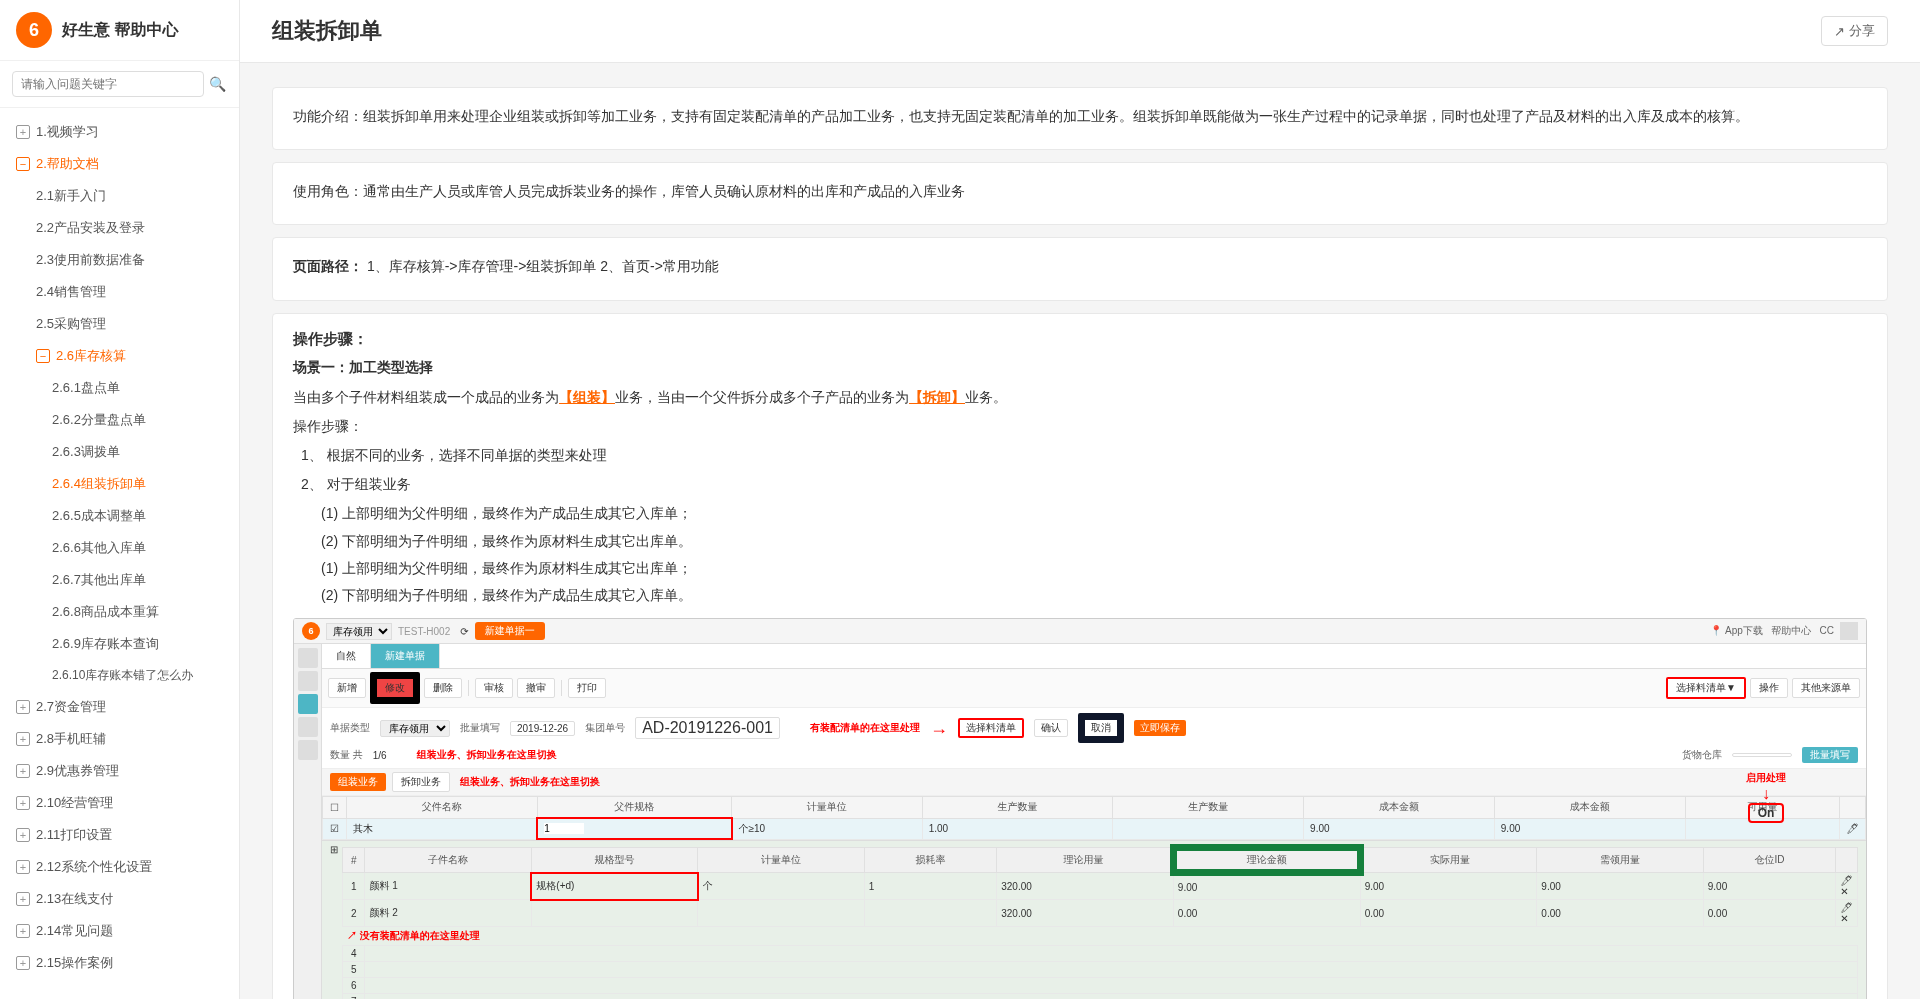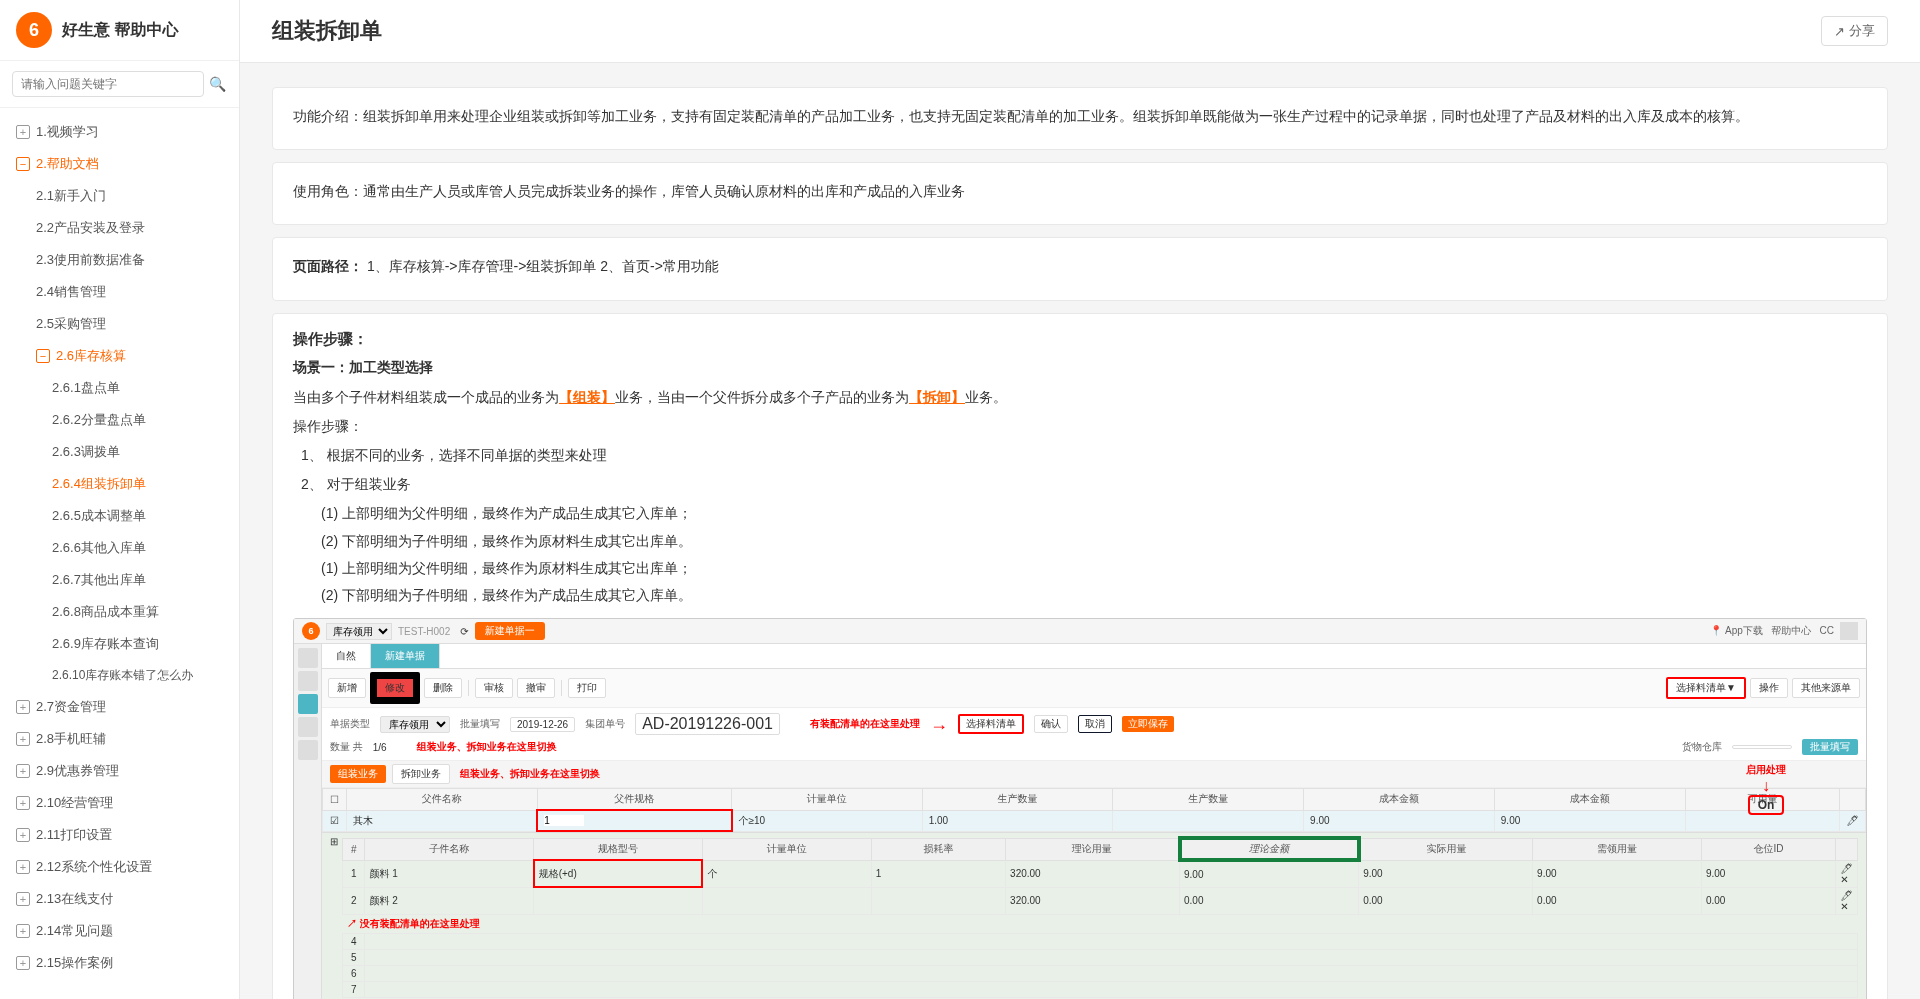--- a/index.html
+++ b/index.html
@@ -498,21 +498,21 @@
                   </select>
                   <span style="color:#666;">批量填写</span>
                   <span style="border:1px solid #ddd;padding:1px 6px;border-radius:2px;font-size:10px;">2019-12-26</span>
                   <span style="color:#666;">集团单号</span>
                   <span style="border:1px solid #ddd;padding:1px 6px;border-radius:2px;font-size:16px;">AD-20191226-001</span>
 
                   <span style="color:red;font-size:10px;font-weight:bold;margin-left:20px;">有装配清单的在这里处理</span>
                   <span style="color:red;font-size:18px;">→</span>
                   <div style="border:2px solid red;border-radius:2px;padding:1px 6px;font-size:10px;cursor:pointer;">选择料清单</div>
                   <div style="padding:1px 6px;font-size:10px;border:1px solid #ddd;border-radius:2px;cursor:pointer;">确认</div>
-                  <div style="padding:1px 6px;font-size:10px;border:1px solid #0f172a;border-radius:2px;cursor:pointer;">取消</div>
+                  <div style="padding:1px 6px;font-size:10px;border:7px solid #0f172a;border-radius:2px;cursor:pointer;">取消</div>
                   <div style="padding:1px 6px;font-size:10px;background:#f60;color:#fff;border-radius:2px;cursor:pointer;">立即保存</div>
                 </div>
                 <div style="display:flex;align-items:center;gap:10px;">
                   <span style="color:#666;">数量 共</span>
                   <span style="color:#333;">1/6</span>
 
                   <span style="margin-left:20px;">
                     <span style="color:red;font-size:10px;font-weight:bold;">组装业务、拆卸业务在这里切换</span>
                   </span>
 
@@ -574,21 +574,21 @@
                 <span>⊞</span>
                 <table style="width:100%;border-collapse:collapse;font-size:10px;">
                   <thead>
                     <tr style="background:#f0f0f0;">
                       <th style="border:1px solid #e0e0e0;padding:2px 4px;color:#555;font-weight:normal;width:22px;">#</th>
                       <th style="border:1px solid #e0e0e0;padding:2px 4px;color:#555;font-weight:normal;">子件名称</th>
                       <th style="border:1px solid #e0e0e0;padding:2px 4px;color:#555;font-weight:normal;">规格型号</th>
                       <th style="border:1px solid #e0e0e0;padding:2px 4px;color:#555;font-weight:normal;">计量单位</th>
                       <th style="border:1px solid #e0e0e0;padding:2px 4px;color:#555;font-weight:normal;">损耗率</th>
                       <th style="border:1px solid #e0e0e0;padding:2px 4px;color:#555;font-weight:normal;">理论用量</th>
-                      <th style="border:4px solid #15803d;padding:2px 4px;color:#555;font-weight:normal;font-style:italic;">理论金额</th>
+                      <th style="border:7px solid #15803d;padding:2px 4px;color:#555;font-weight:normal;">理论金额</th>
                       <th style="border:1px solid #e0e0e0;padding:2px 4px;color:#555;font-weight:normal;">实际用量</th>
                       <th style="border:1px solid #e0e0e0;padding:2px 4px;color:#555;font-weight:normal;">需领用量</th>
                       <th style="border:1px solid #e0e0e0;padding:2px 4px;color:#555;font-weight:normal;">仓位ID</th>
                       <th style="border:1px solid #e0e0e0;padding:2px 4px;width:20px;"></th>
                     </tr>
                   </thead>
                   <tbody>
                     <tr>
                       <td style="border:1px solid #e8e8e8;padding:2px 4px;text-align:center;">1</td>
                       <td style="border:1px solid #e8e8e8;padding:2px 4px;">颜料 1</td>

